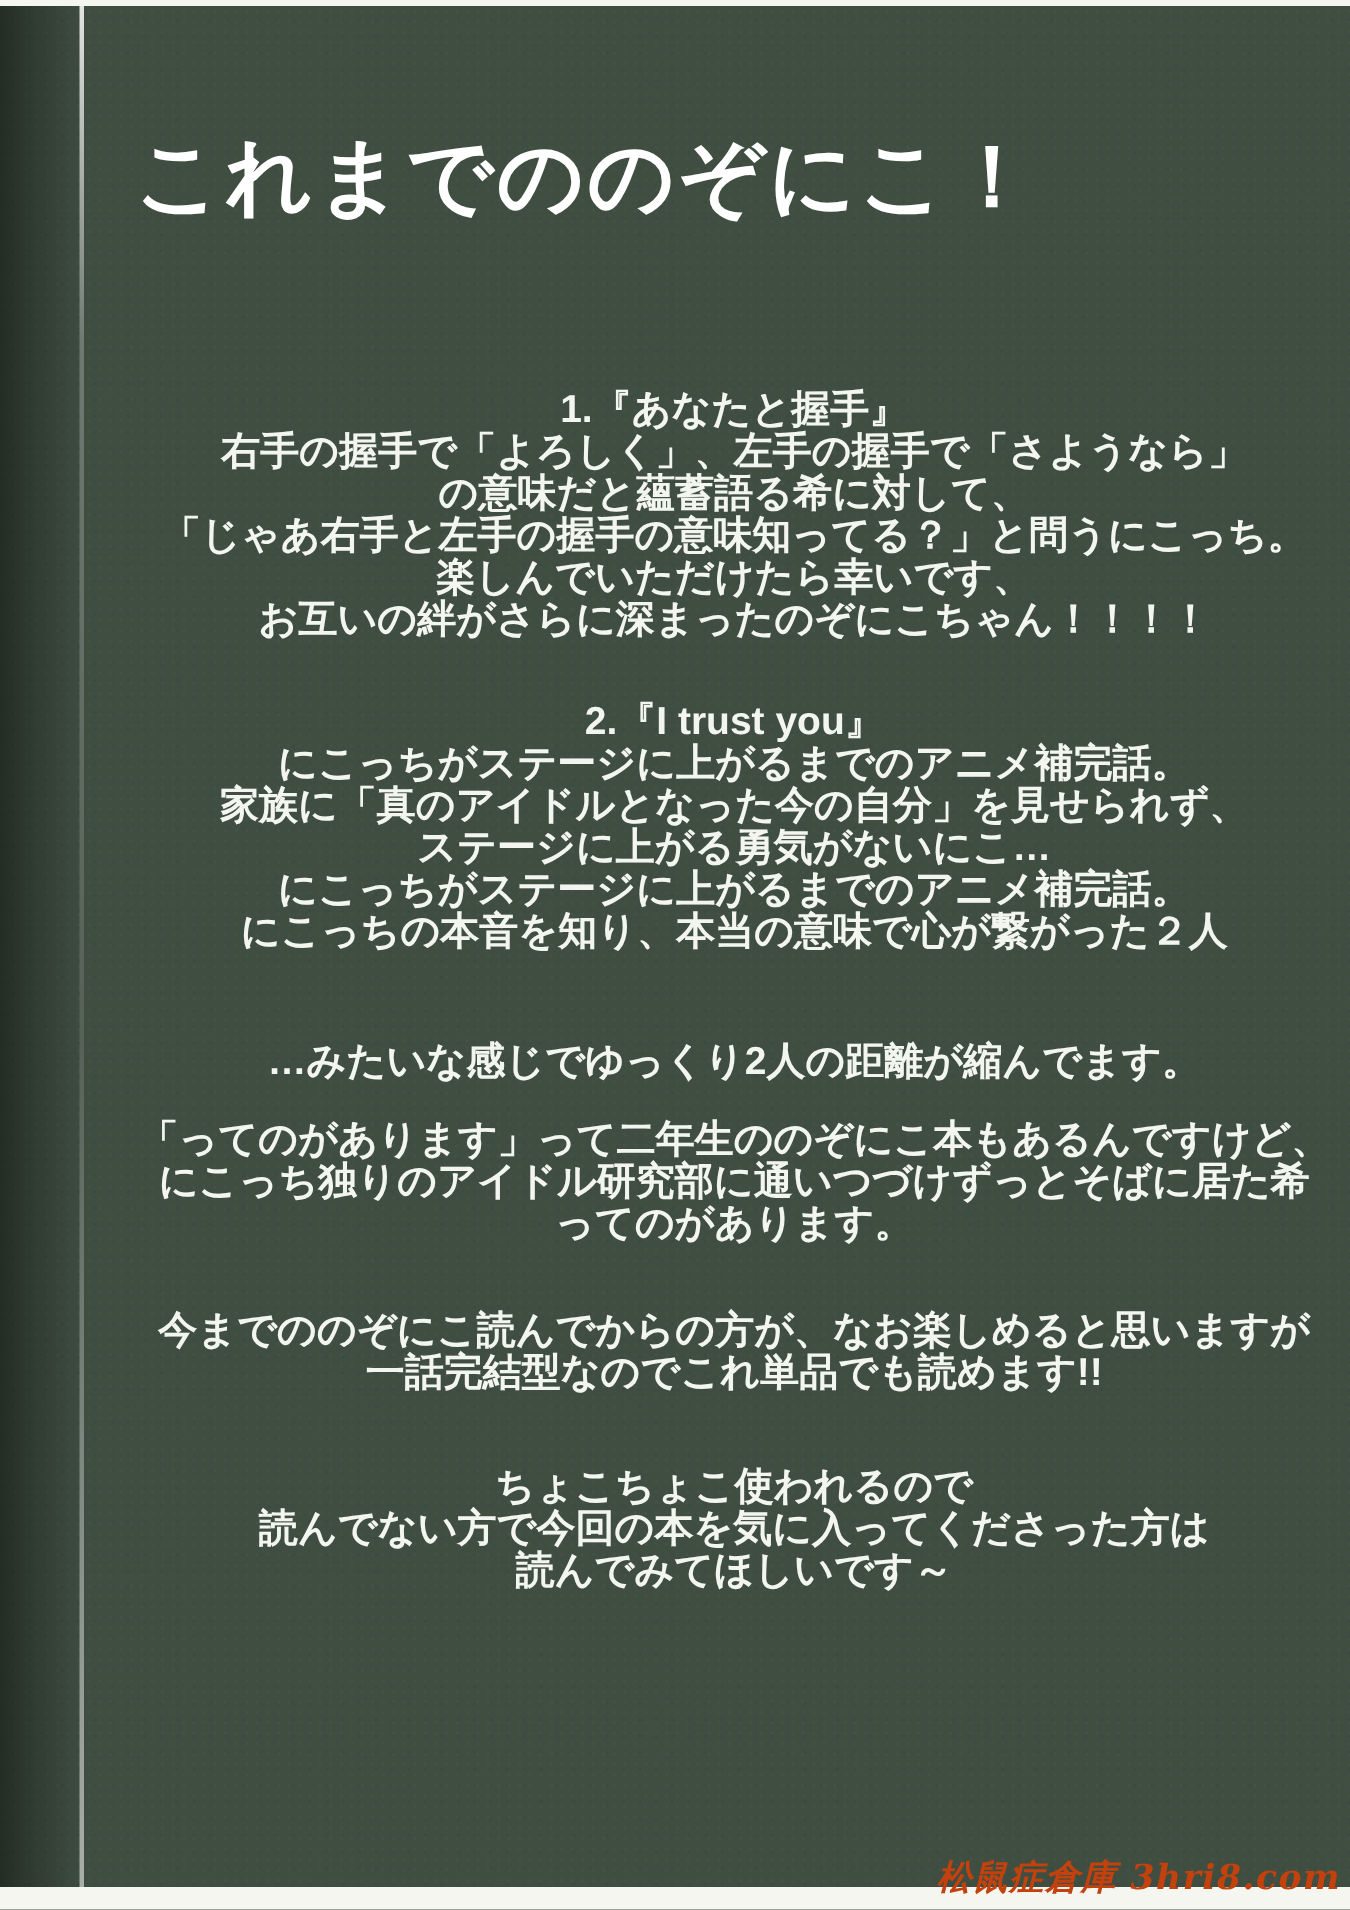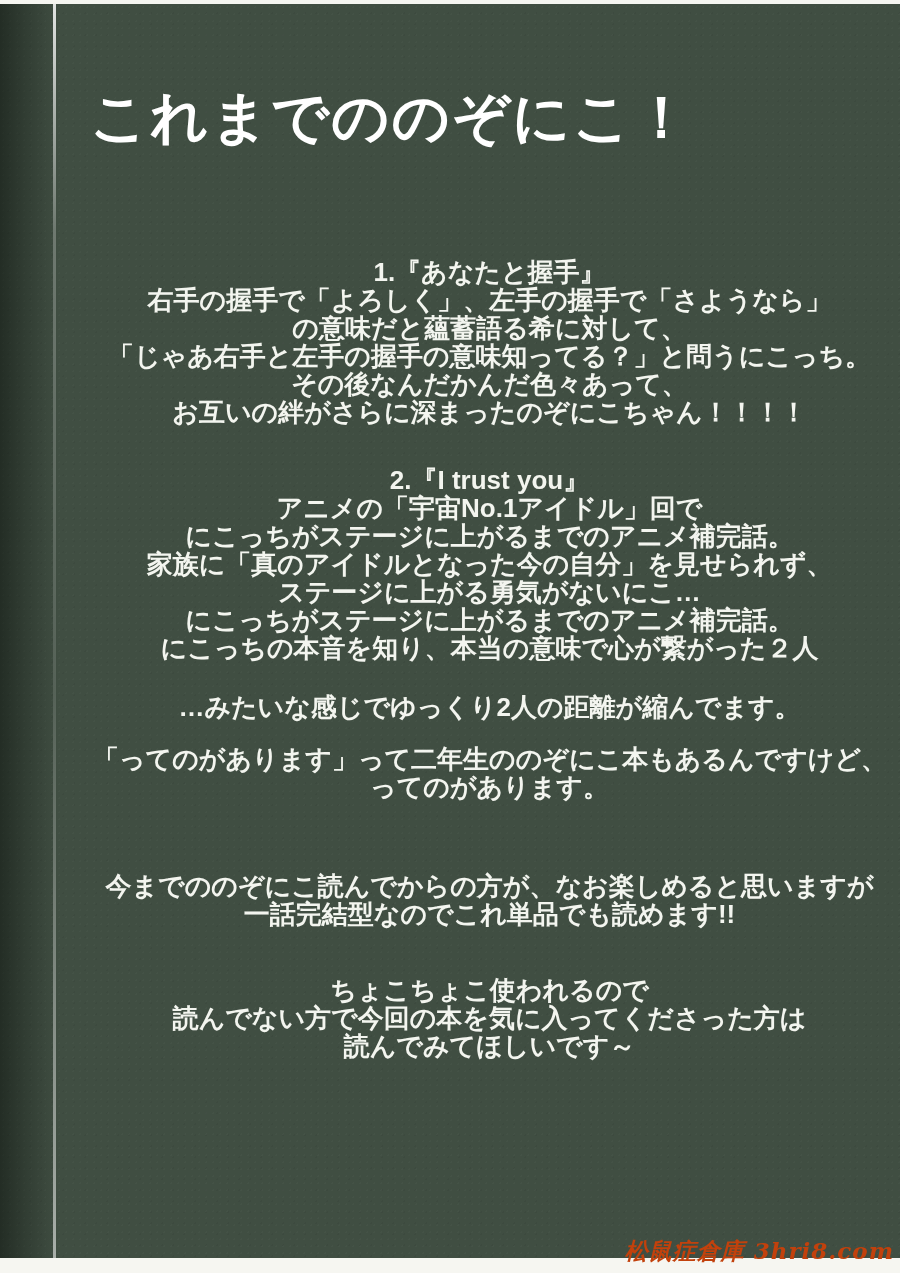--- a/index.html
+++ b/index.html
@@ -102,40 +102,40 @@
   <div class="gutter-shadow"></div>
   <div class="gutter-highlight"></div>
 
   <div class="page-title">これまでののぞにこ！</div>
 
   <div class="block" id="sec1">
     <div class="line">1.『あなたと握手』</div>
     <div class="line">右手の握手で「よろしく」、左手の握手で「さようなら」</div>
     <div class="line">の意味だと蘊蓄語る希に対して、</div>
     <div class="line">「じゃあ右手と左手の握手の意味知ってる？」と問うにこっち。</div>
-    <div class="line">その後なんだかんだ色々あって、</div>
+    <div class="line">楽しんでいただけたら幸いです、</div>
     <div class="line">お互いの絆がさらに深まったのぞにこちゃん！！！！</div>
   </div>
 
   <div class="block" id="sec2">
     <div class="line">2.『I trust you』</div>
-    <div class="line">アニメの「宇宙No.1アイドル」回で</div>
     <div class="line">にこっちがステージに上がるまでのアニメ補完話。</div>
     <div class="line">家族に「真のアイドルとなった今の自分」を見せられず、</div>
     <div class="line">ステージに上がる勇気がないにこ…</div>
     <div class="line">にこっちがステージに上がるまでのアニメ補完話。</div>
     <div class="line">にこっちの本音を知り、本当の意味で心が繋がった２人</div>
   </div>
 
   <div class="block" id="sec3">
     <div class="line">…みたいな感じでゆっくり2人の距離が縮んでます。</div>
   </div>
 
   <div class="block" id="sec4">
     <div class="line">「ってのがあります」って二年生ののぞにこ本もあるんですけど、</div>
+    <div class="line">にこっち独りのアイドル研究部に通いつづけずっとそばに居た希</div>
     <div class="line">ってのがあります。</div>
   </div>
 
   <div class="block" id="sec5">
     <div class="line">今までののぞにこ読んでからの方が、なお楽しめると思いますが</div>
     <div class="line">一話完結型なのでこれ単品でも読めます!!</div>
   </div>
 
   <div class="block" id="sec6">
     <div class="line">ちょこちょこ使われるので</div>

